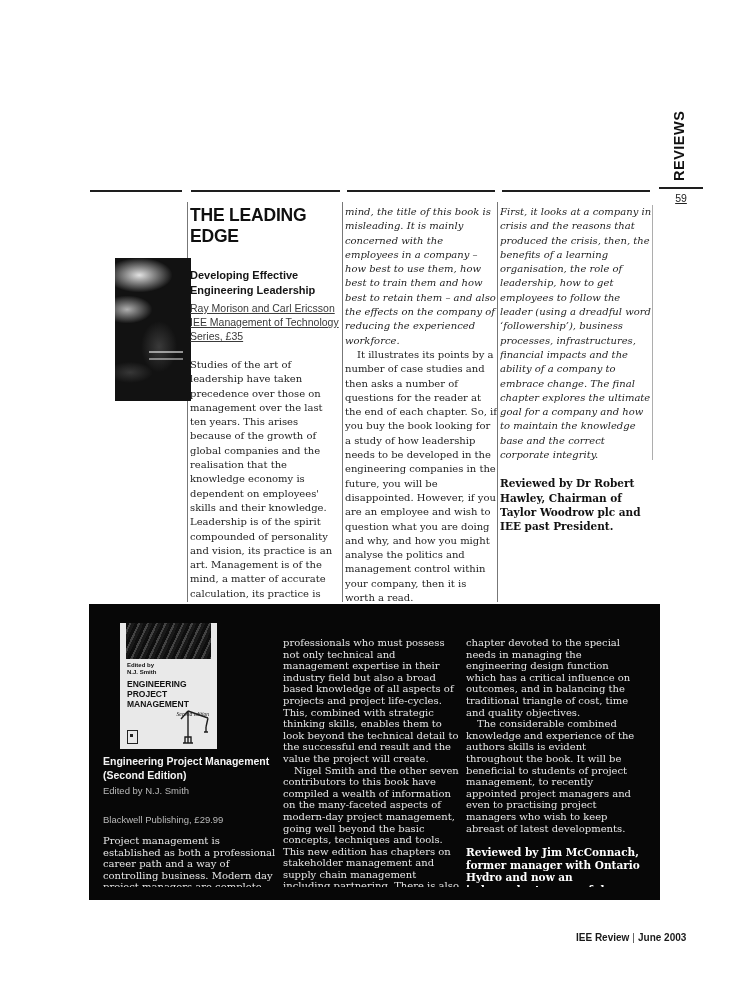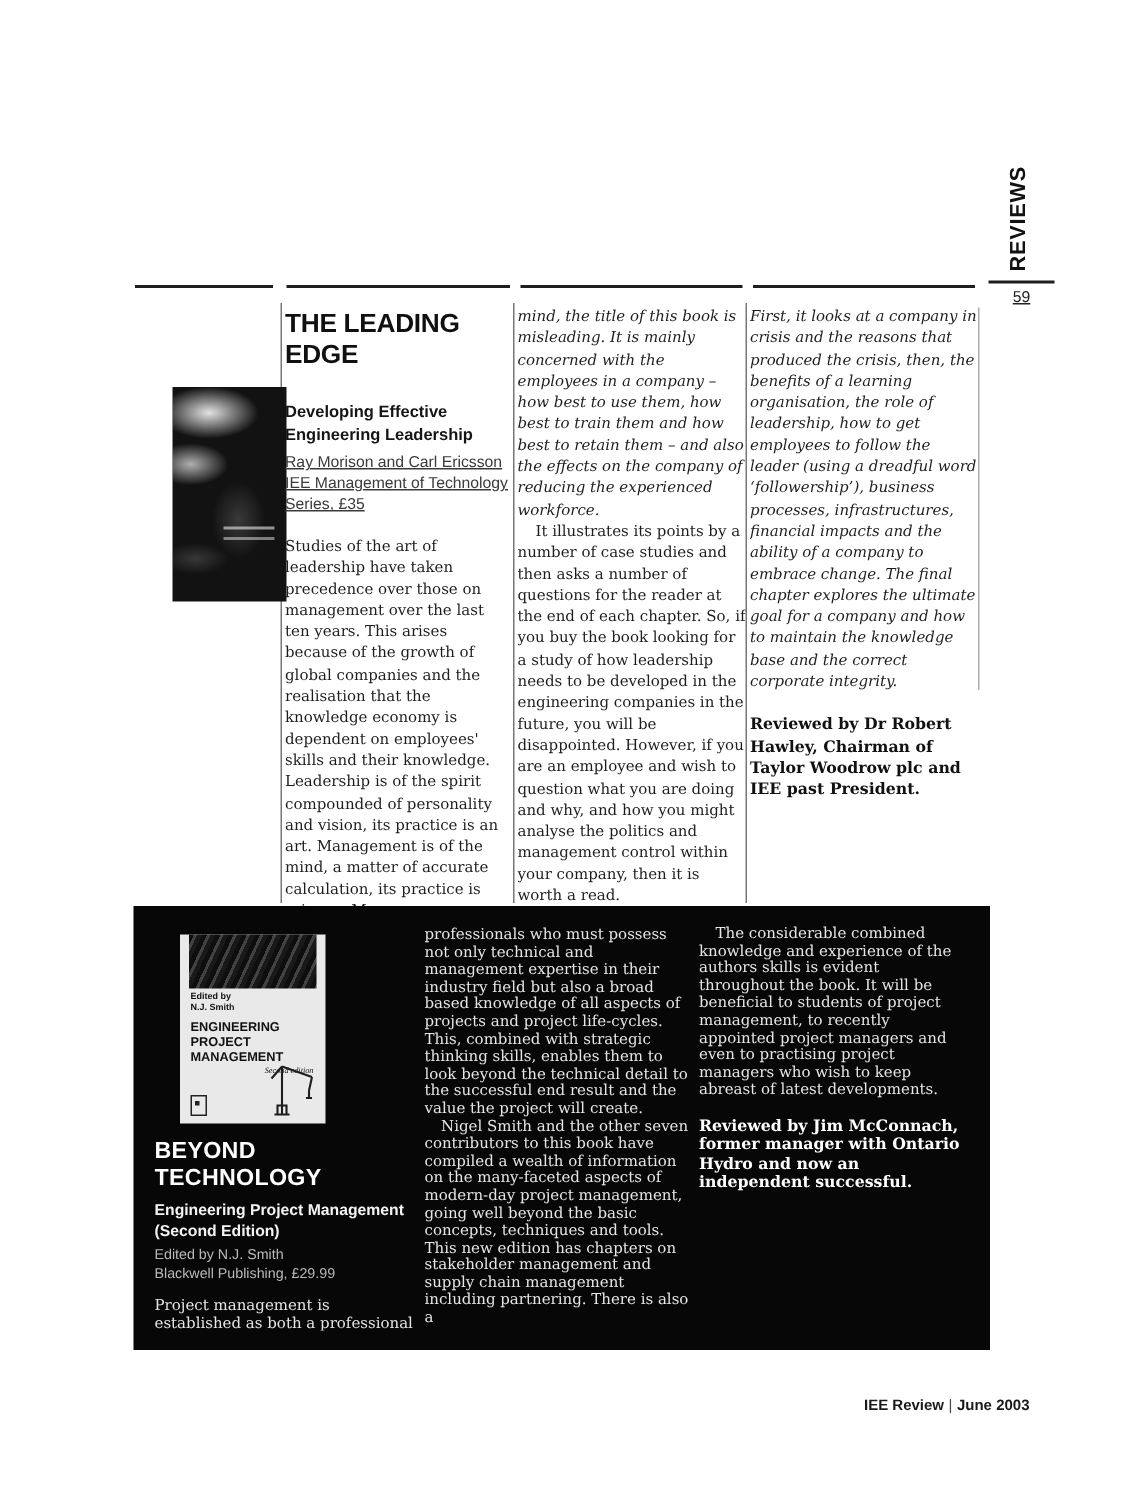--- a/index.html
+++ b/index.html
@@ -55,21 +55,21 @@
   .cover2 .crane{position:absolute;right:5px;bottom:4px;}
   .cover2 .pub-logo{position:absolute;left:7px;bottom:5px;width:9px;height:12px;border:1.5px solid #222;}
   .cover2 .pub-logo:after{content:"";position:absolute;left:2px;top:3px;width:3px;height:3px;background:#222;}
 
   .a2-title{font:800 15.5px/18px "Liberation Sans",sans-serif;letter-spacing:.2px;color:#fff;margin:10px 0 0;}
   .a2-booktitle{font:bold 10.5px/14px "Liberation Sans",sans-serif;color:#f3f3f3;margin:5px 0 0;}
   .a2-meta{font:9.5px/12.5px "Liberation Sans",sans-serif;color:#b9b9b9;margin:3px 0 0;}
 
   .bbodyp{font:10px/11.6px "DejaVu Serif",serif;color:#e6e6e6;margin:0;}
   .bc1 .bbodyp{margin-top:9px;}
-  .bc2 .bbodyp.first,.bc3 .bbodyp.first{margin-top:1px;}
+  .bc2 .bbodyp.first,.bc3 .bbodyp.first{margin-top:20px;}
   .bindent{text-indent:11px;}
   .breviewer{font:bold 10.5px/12.5px "DejaVu Serif",serif;color:#fff;margin:12px 0 0;}
 
   
   .footer{position:absolute;left:576px;top:931px;font:bold 10px/13px "Liberation Sans",sans-serif;color:#1a1a1a;}
   .footer .sep{font-weight:400;color:#444;padding:0 3px;}
 </style>
 </head>
 <body>
 
@@ -120,34 +120,34 @@
         <div class="photo"></div>
         <div class="edited">Edited by
 N.J. Smith</div>
         <div class="ctitle">ENGINEERING PROJECT MANAGEMENT</div>
         <div class="cedition">Second edition</div>
         <svg class="crane" width="36" height="42" viewBox="0 0 36 42">
           <path d="M7 40 L17 40 M12 40 L12 8 M12 8 L32 15 M12 8 L5 16 M32 15 L30 24 M30 24 L30 29 M28 29 h4 M9 40 L9 34 h6 v6" stroke="#1d1d1d" stroke-width="1.4" fill="none"></path>
         </svg>
         <div class="pub-logo"></div>
       </div>
-      <h1 class="a2-title">BEYOND TECHNOLOGY</h1>
       <h2 class="a2-booktitle">Engineering Project Management</h2>
       <h2 class="a2-booktitle" style="margin-top:0;">(Second Edition)</h2>
       <div class="a2-meta">Edited by N.J. Smith</div>
-      <div class="a2-meta" style="margin-top:0;">Blackwell Publishing, £29.99</div>
+      <div class="a2-meta" style="margin-top:16px;">Blackwell Publishing, £29.99</div>
       <p class="bbodyp">Project management is established as both a professional career path and a way of controlling business. Modern day project managers are complete</p>
     </div>
 
     <div class="bcol bc2">
       <p class="bbodyp first">professionals who must possess not only technical and management expertise in their industry field but also a broad based knowledge of all aspects of projects and project life-cycles. This, combined with strategic thinking skills, enables them to look beyond the technical detail to the successful end result and the value the project will create.</p>
       <p class="bbodyp bindent">Nigel Smith and the other seven contributors to this book have compiled a wealth of information on the many-faceted aspects of modern-day project management, going well beyond the basic concepts, techniques and tools. This new edition has chapters on stakeholder management and supply chain management including partnering. There is also a</p>
     </div>
 
     <div class="bcol bc3">
+      <p class="bbodyp first">chapter devoted to the special needs in managing the engineering design function which has a critical influence on outcomes, and in balancing the traditional triangle of cost, time and quality objectives.</p>
       <p class="bbodyp bindent">The considerable combined knowledge and experience of the authors skills is evident throughout the book. It will be beneficial to students of project management, to recently appointed project managers and even to practising project managers who wish to keep abreast of latest developments.</p>
       <p class="breviewer">Reviewed by Jim McConnach, former manager with Ontario Hydro and now an independent successful.</p>
     </div>
 
   </div>
 
   <div class="footer">
     <span>IEE Review</span><span class="sep">|</span><span>June 2003</span>
   </div>
 

